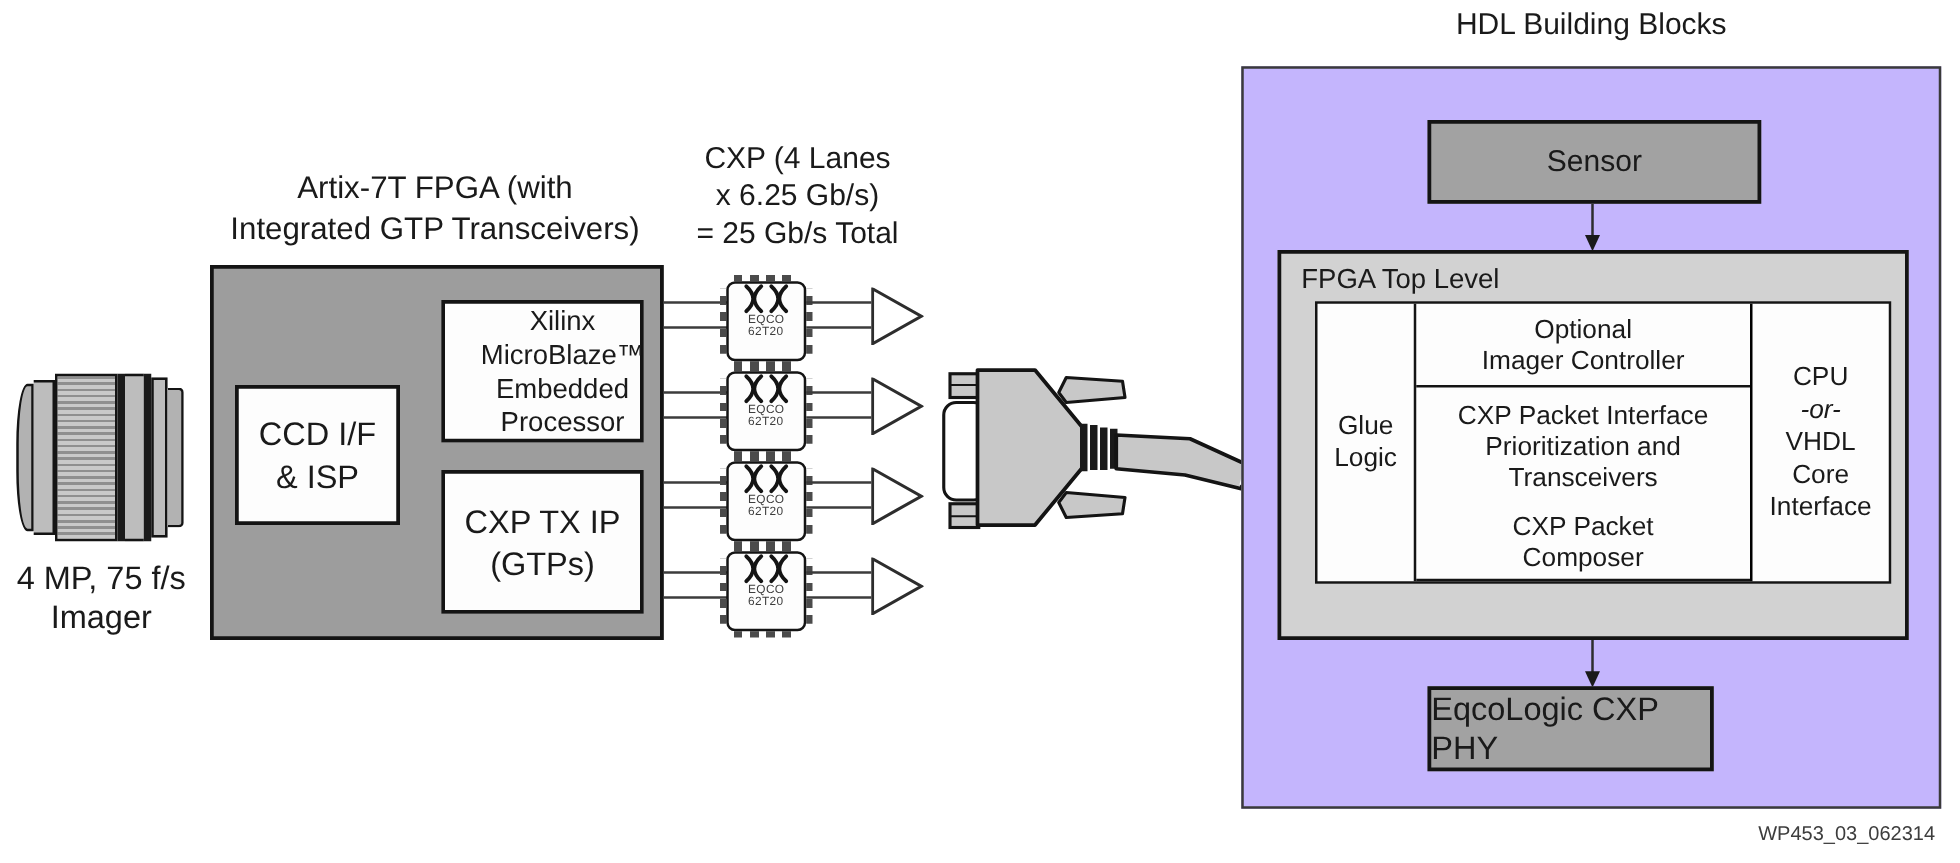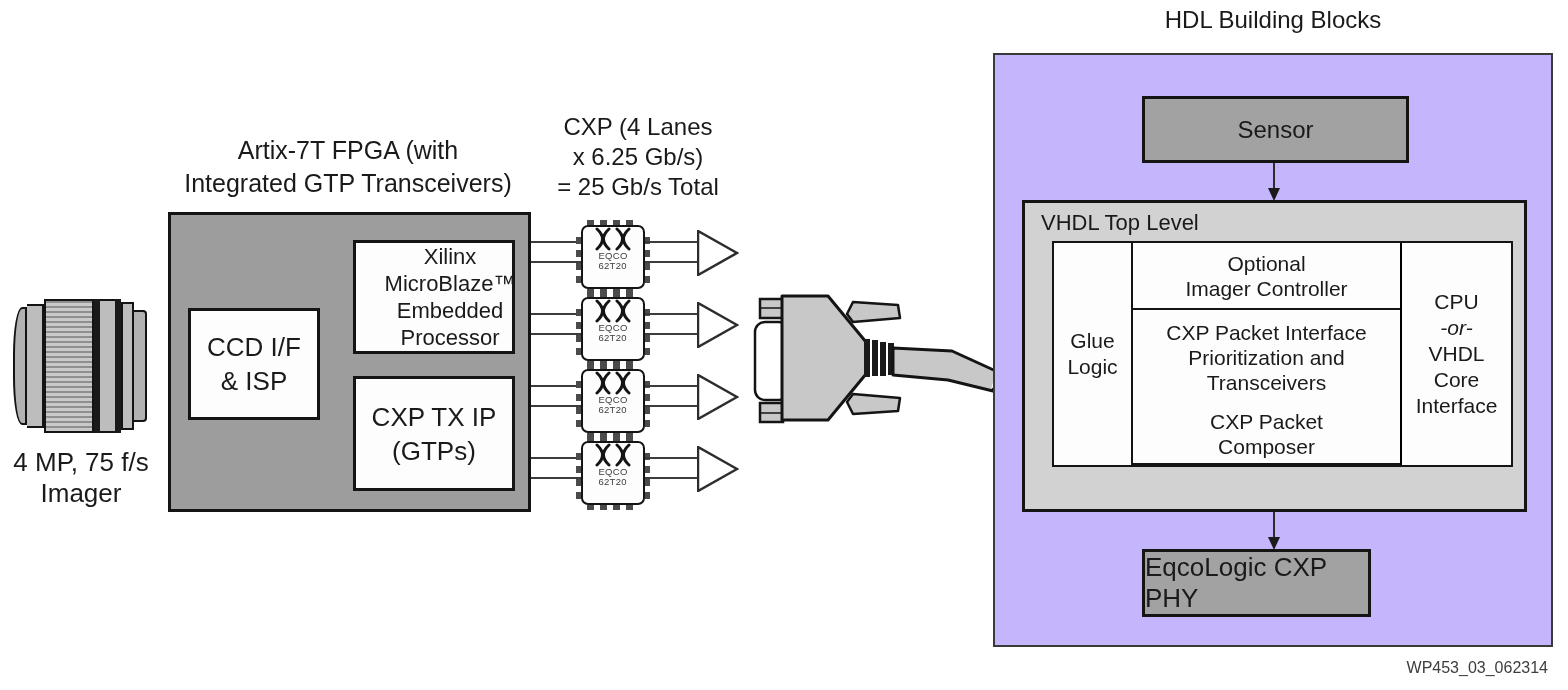--- a/index.html
+++ b/index.html
@@ -238,21 +238,21 @@
 
   <div class="abs hdl-box">
     <div class="gbox sensor">Sensor</div>
 
     <svg class="down-arrow" style="left:272px;top:108px" viewBox="0 0 14 38">
       <line x1="7" y1="0" x2="7" y2="26" stroke="#2d2d2d" stroke-width="2"></line>
       <polygon points="1,25 13,25 7,38" fill="#1a1a1a"></polygon>
     </svg>
 
     <div class="vhdl">
-      <div class="vhdl-label">VHDL Top Level</div>
+      <div class="vhdl-label">FPGA Top Level</div>
       <div class="inner-grid">
         <div class="cell glue pre">Glue
 Logic</div>
         <div class="mid-col">
           <div class="mid-row r1 pre">Optional
 Imager Controller</div>
           <div class="mid-row r3 pre">CXP Packet Interface
 Prioritization and
 Transceivers</div>
           <div class="mid-row r2 pre">CXP Packet

